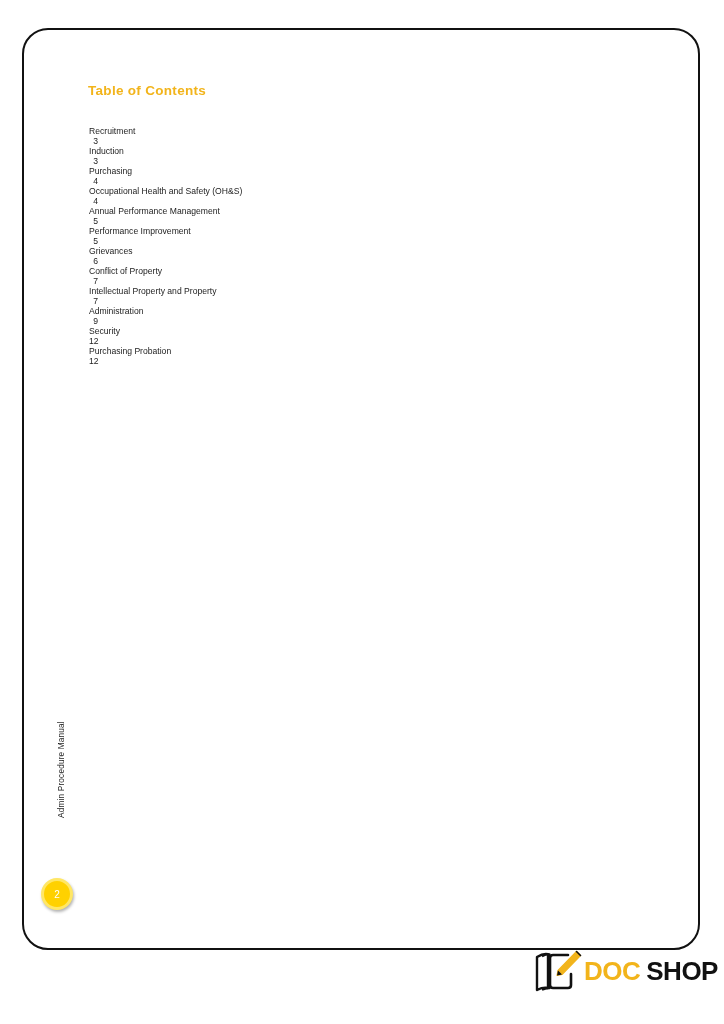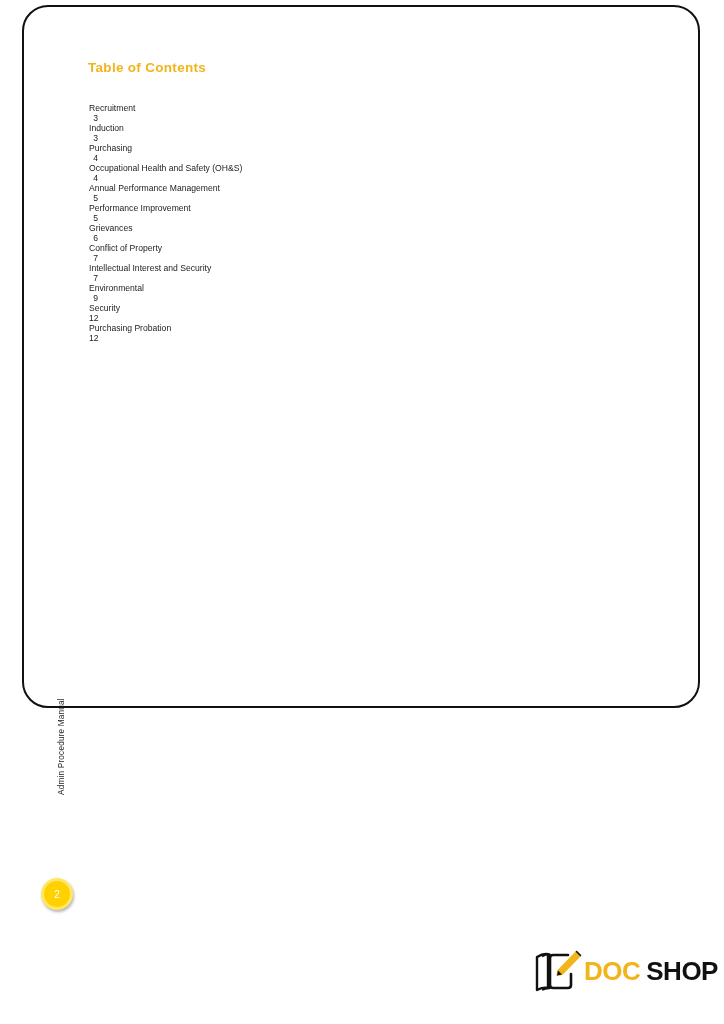--- a/index.html
+++ b/index.html
@@ -13,23 +13,23 @@
     position: relative;
     overflow: hidden;
     font-family: "Liberation Sans", sans-serif;
     -webkit-font-smoothing: antialiased;
   }
 
   
   #page-frame {
     position: absolute;
     left: 22px;
-    top: 5px;
+    top: 28px;
     width: 678px;
-    height: 703px;
+    height: 922px;
     box-sizing: border-box;
     border: 2px solid #111111;
     border-radius: 26px;
     background: #ffffff;
   }
 
   
   #toc-title {
     position: absolute;
     left: 64px;
@@ -184,26 +184,26 @@
         <span class="toc-label">Grievances</span>
         <span class="toc-dots"></span>
         <span class="toc-page">6</span>
       </div>
       <div class="toc-row">
         <span class="toc-label">Conflict of Property</span>
         <span class="toc-dots"></span>
         <span class="toc-page">7</span>
       </div>
       <div class="toc-row">
-        <span class="toc-label">Intellectual Interest and Security</span>
+        <span class="toc-label">Intellectual Property and Property</span>
         <span class="toc-dots"></span>
         <span class="toc-page">7</span>
       </div>
       <div class="toc-row">
-        <span class="toc-label">Environmental</span>
+        <span class="toc-label">Administration</span>
         <span class="toc-dots"></span>
         <span class="toc-page">9</span>
       </div>
       <div class="toc-row">
         <span class="toc-label">Security</span>
         <span class="toc-dots"></span>
         <span class="toc-page">12</span>
       </div>
       <div class="toc-row">
         <span class="toc-label">Purchasing Probation</span>

